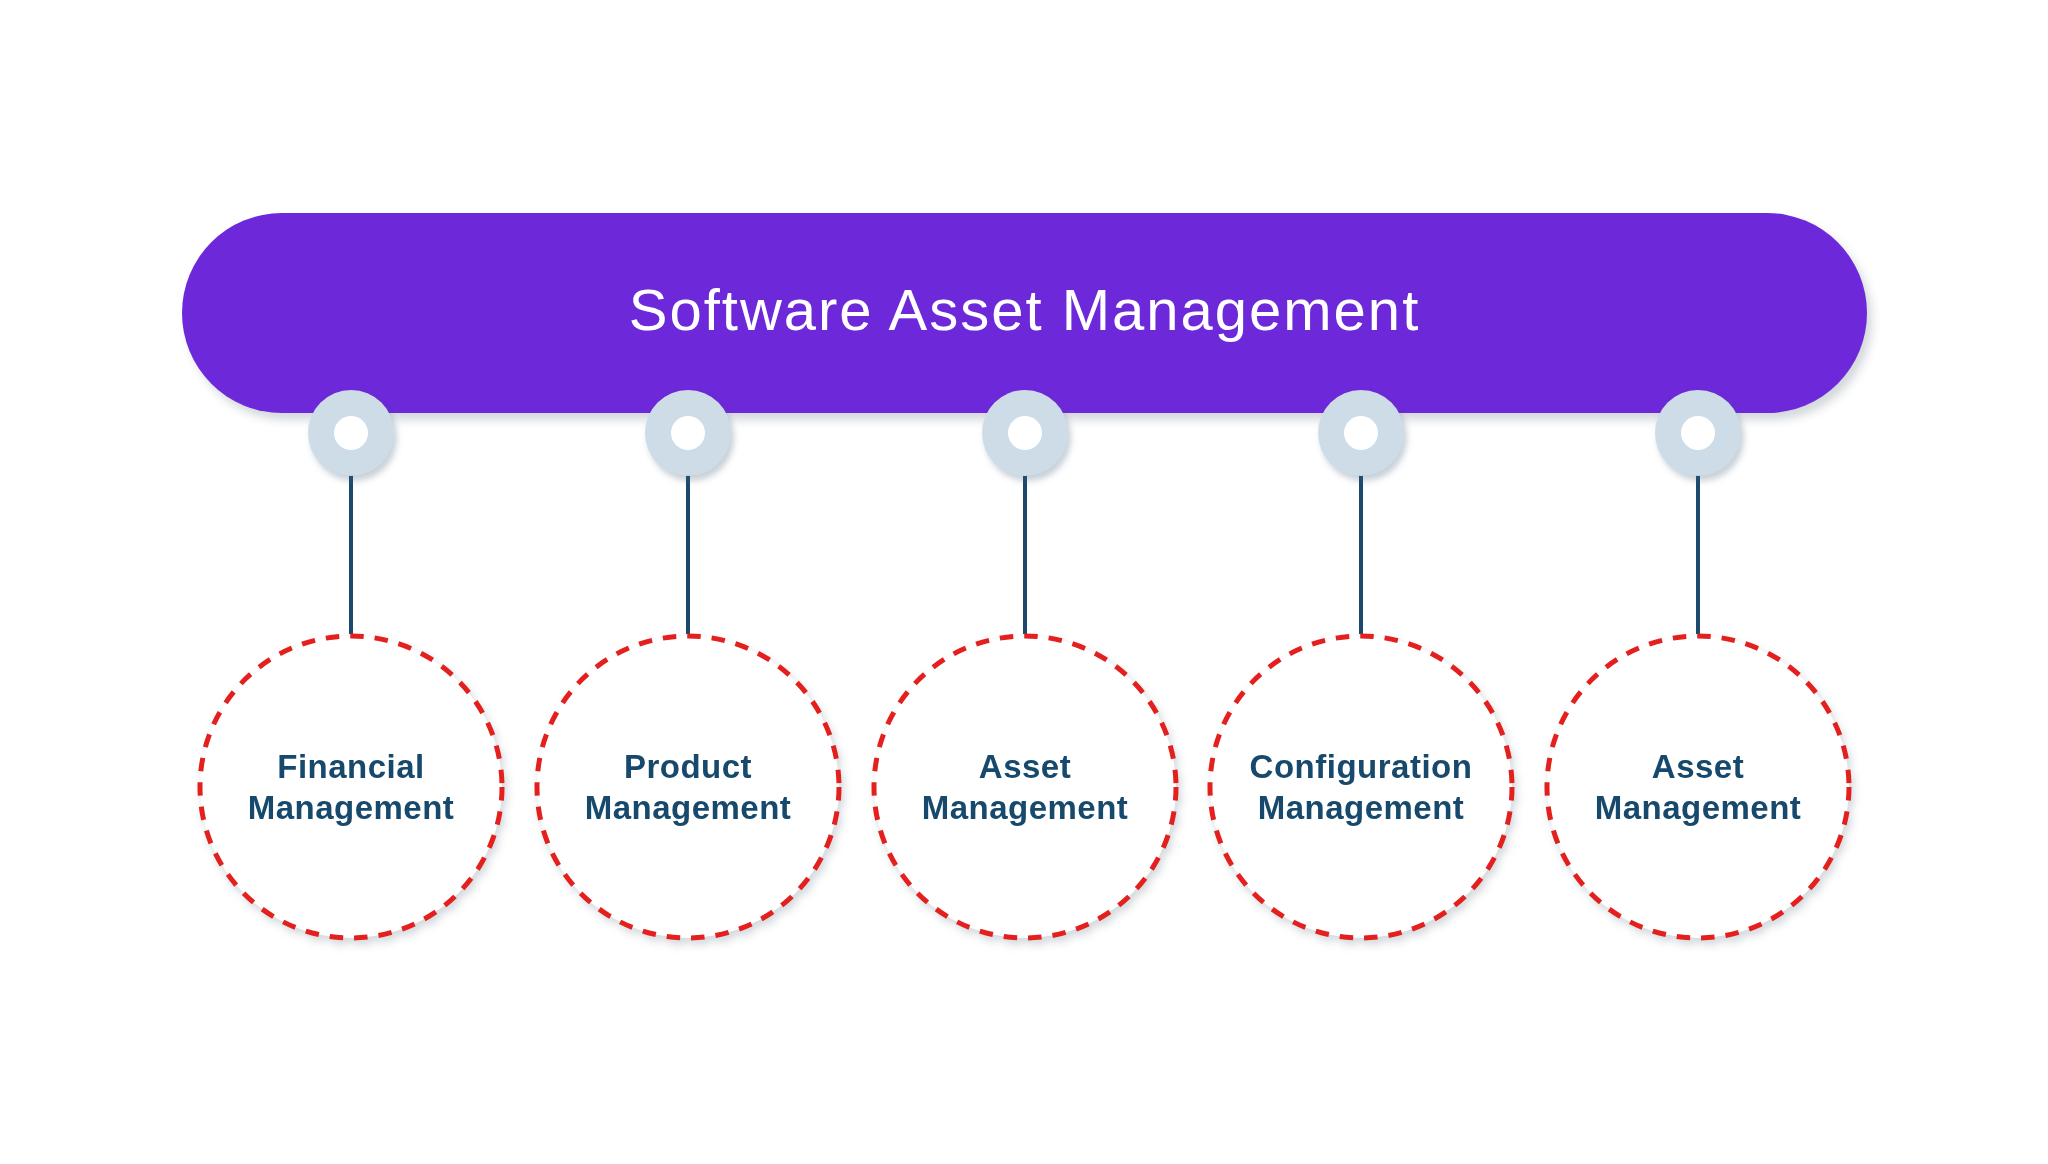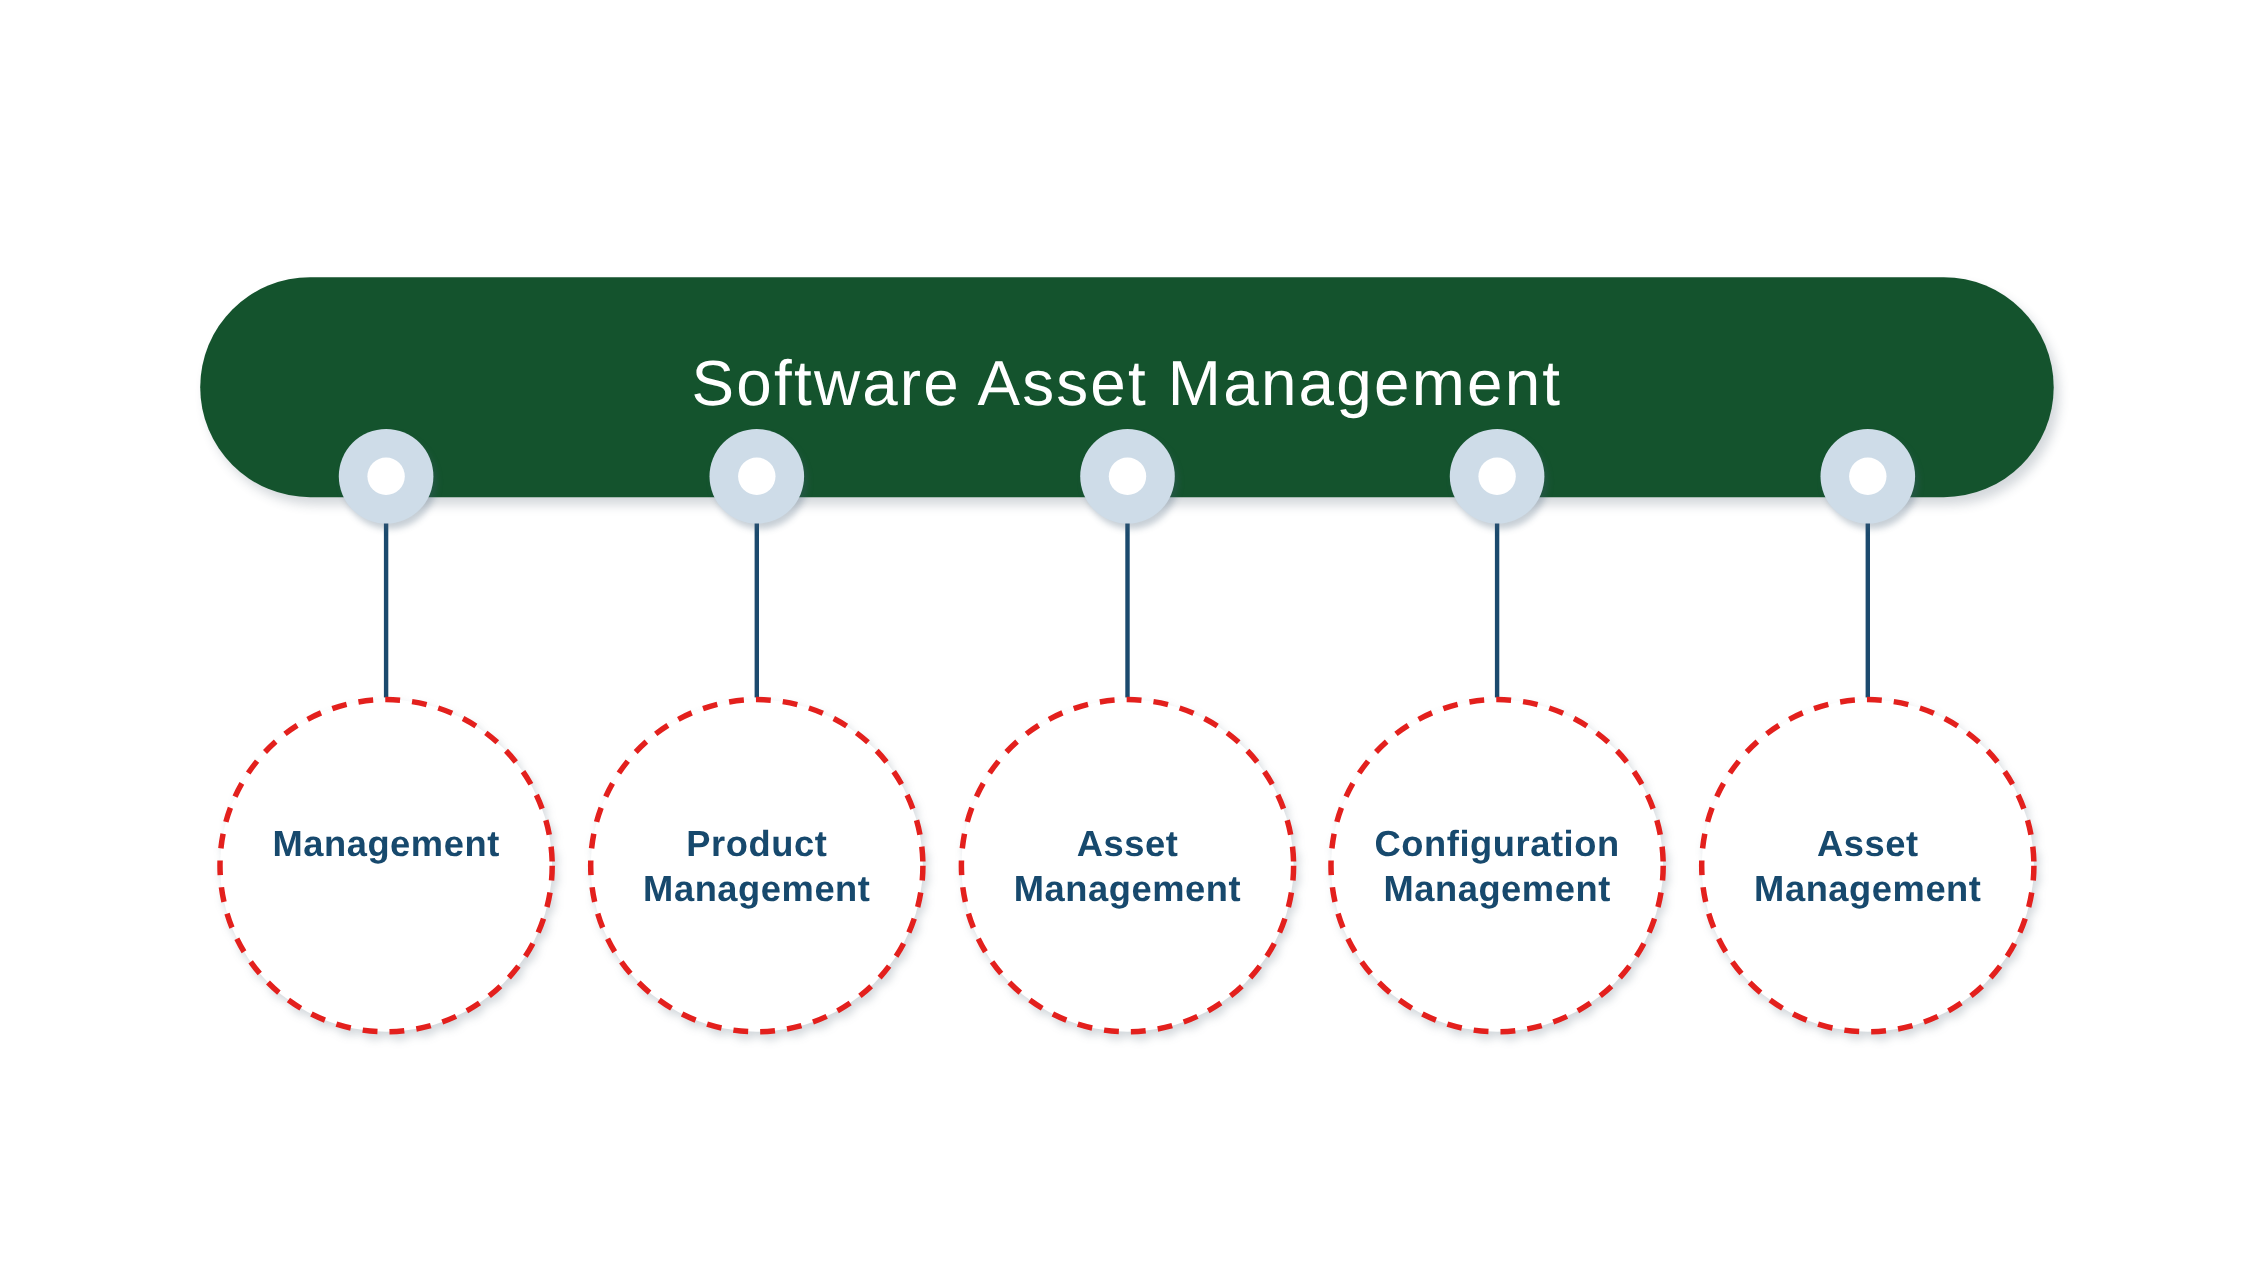--- a/index.html
+++ b/index.html
@@ -14,28 +14,27 @@
     height: 1164px;
     background: #ffffff;
     overflow: hidden;
   }
   .header-bar {
     position: absolute;
     left: 182px;
     top: 213px;
     width: 1685px;
     height: 200px;
-    background: #14532d;
+    background: #6d28d9;
     border-radius: 100px;
     box-shadow: 5px 7px 10px rgba(40, 60, 80, 0.20);
     display: flex;
     align-items: center;
     justify-content: center;
     z-index: 1;
-    margin-top: 39px;
   }
   .header-title {
     color: #ffffff;
     font-size: 58px;
     font-weight: 400;
     letter-spacing: 2px;
     white-space: nowrap;
     transform: translateY(-4px);
   }
   .node {
@@ -116,20 +115,21 @@
 
   <div class="node node-0">
     <div class="connector-line"></div>
     <div class="connector-dot">
       <div class="connector-dot-hole"></div>
     </div>
     <svg class="node-circle-svg" viewBox="0 0 320 320">
       <circle cx="160" cy="160" r="151" fill="#ffffff" stroke="#e3201d" stroke-width="5" stroke-dasharray="13.5 11"></circle>
     </svg>
     <div class="node-label">
+      <span>Financial</span>
       <span>Management</span>
     </div>
   </div>
 
   <div class="node node-1">
     <div class="connector-line"></div>
     <div class="connector-dot">
       <div class="connector-dot-hole"></div>
     </div>
     <svg class="node-circle-svg" viewBox="0 0 320 320">

